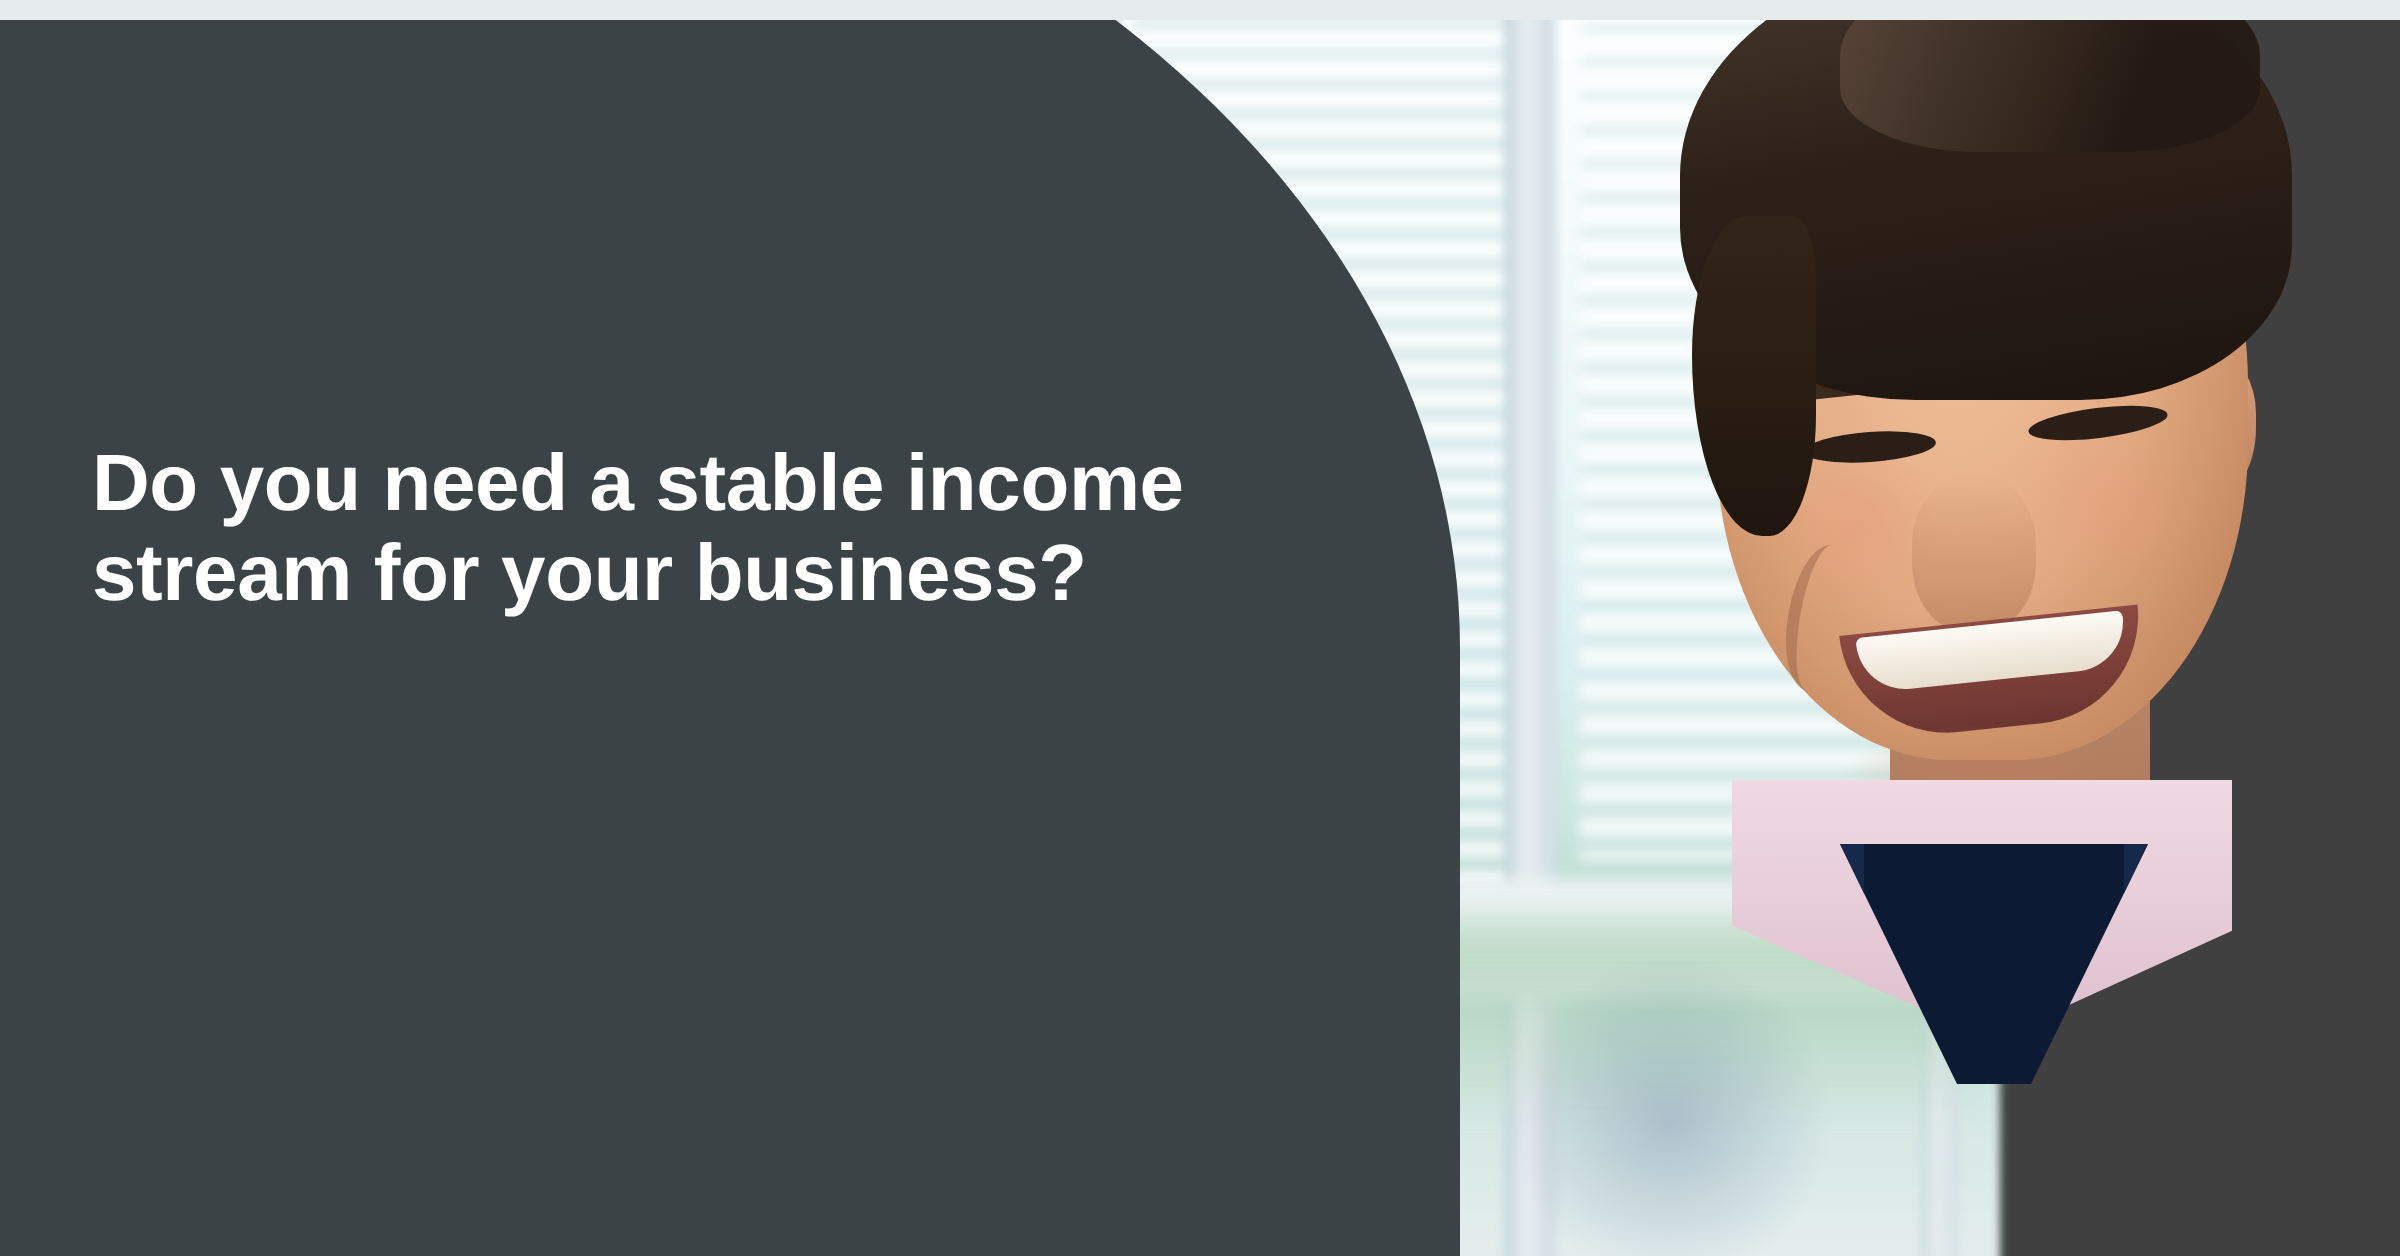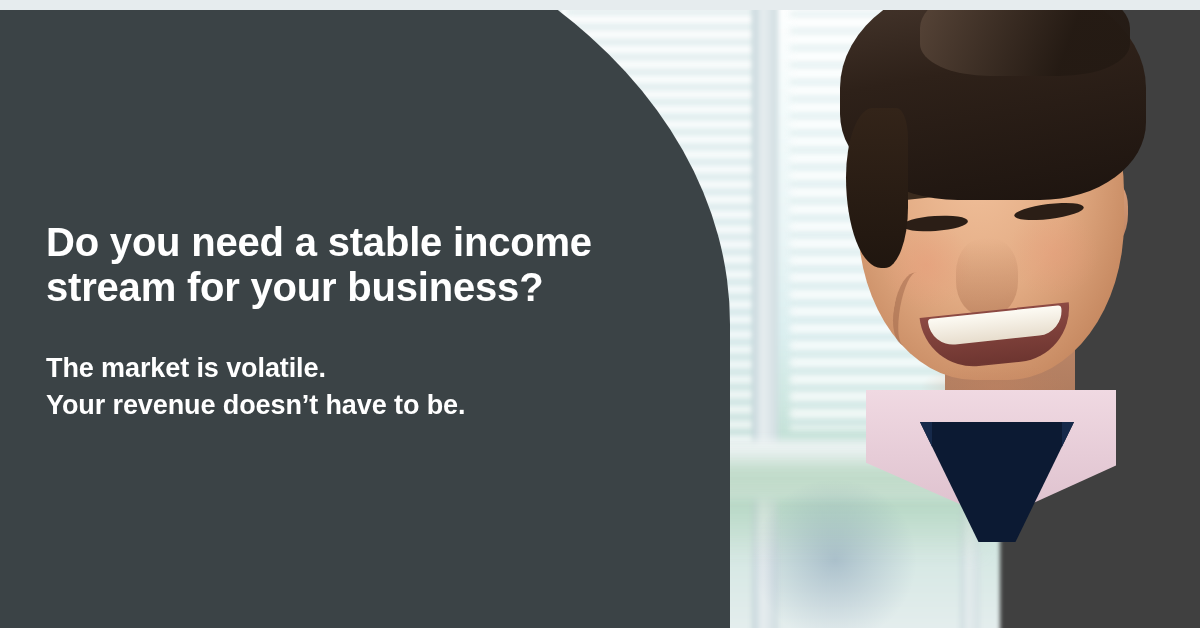--- a/index.html
+++ b/index.html
@@ -306,19 +306,15 @@
       <div class="vneck"></div>
       <div class="shoulder-hl"></div>
     </div>
   </div>
 
   <div class="overlay-bottom"></div>
   <div class="overlay-shape"></div>
 
   <div class="content">
     <div class="headline">Do you need a stable income stream for your business?</div>
-    <div class="subline">
-      <div>The market is volatile.</div>
-      <div>Your revenue doesn’t have to be.</div>
-    </div>
   </div>
 
 </div>
 
 </body></html>

